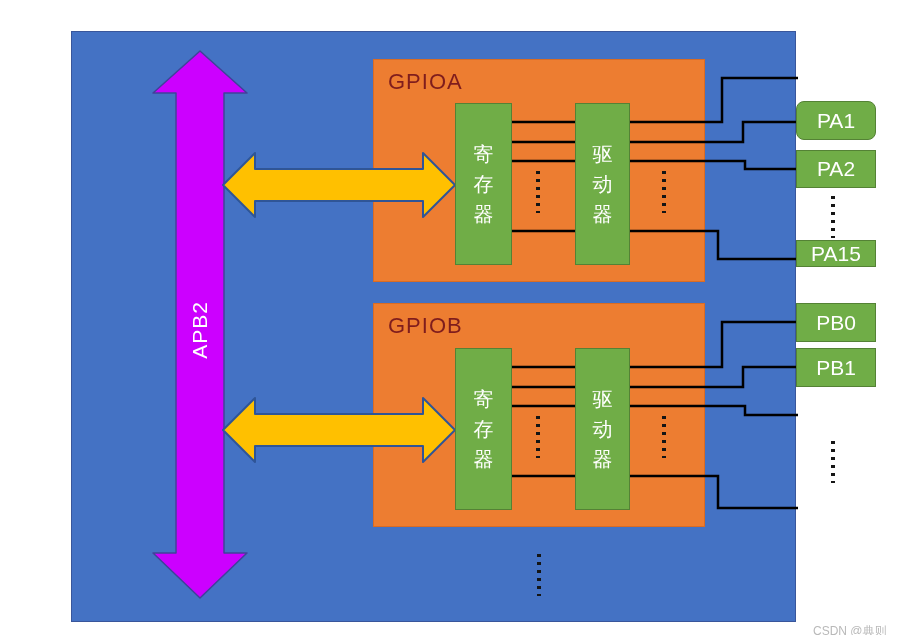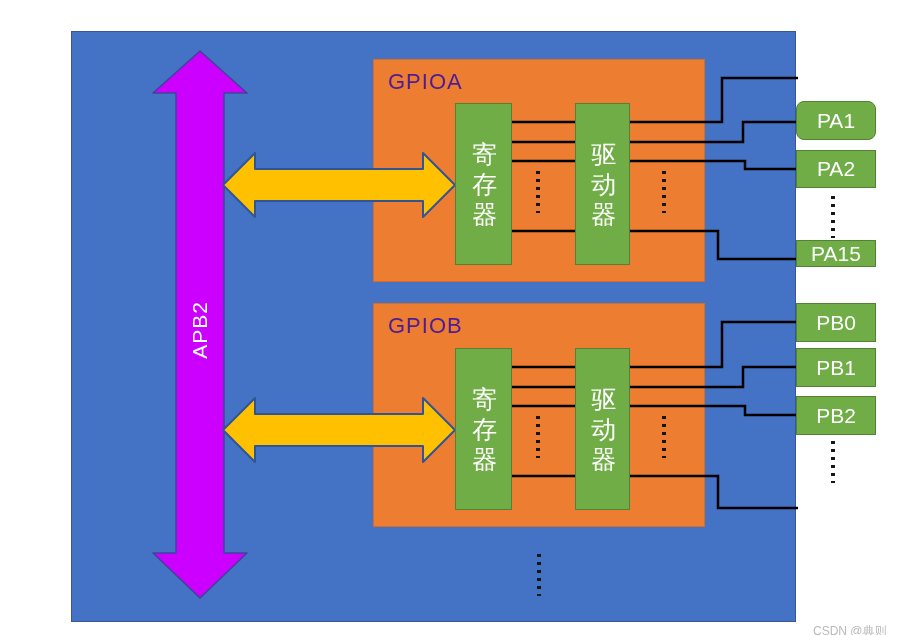--- a/index.html
+++ b/index.html
@@ -7,32 +7,32 @@
   .stage{position:relative;width:901px;height:635px;background:#ffffff;overflow:hidden;}
   .abs{position:absolute;}
 
   
   .soc-bg{left:71px;top:31px;width:723px;height:589px;background:#4472C4;border:1px solid #39569b;z-index:0;}
 
   
   .gpio-block{background:#ED7D31;border:1px solid #d96c24;z-index:1;}
   .gpio-a{left:373px;top:59px;width:330px;height:221px;}
   .gpio-b{left:373px;top:303px;width:330px;height:222px;}
-  .gpio-title{position:absolute;left:14px;top:9px;color:#4c1d95;font-size:22px;letter-spacing:1px;}
+  .gpio-title{position:absolute;left:14px;top:9px;color:#7f1d1d;font-size:22px;letter-spacing:1px;}
 
   
   .overlay{left:0;top:0;width:901px;height:635px;z-index:2;pointer-events:none;}
 
   
   .green-box{background:#70AD47;border:1px solid #548235;z-index:3;display:flex;align-items:center;justify-content:center;}
   .reg-a{left:455px;top:103px;width:55px;height:160px;}
   .drv-a{left:575px;top:103px;width:53px;height:160px;}
   .reg-b{left:455px;top:348px;width:55px;height:160px;}
   .drv-b{left:575px;top:348px;width:53px;height:160px;}
-  .vlabel{width:1.1em;margin:8px auto;color:#ffffff;font-size:25px;line-height:30px;word-break:break-all;text-align:right;}
+  .vlabel{width:1.1em;margin:8px auto;color:#ffffff;font-size:20px;line-height:30px;word-break:break-all;text-align:center;}
 
   
   .pin-box{left:796px;width:80px;background:#70AD47;border:1px solid #548235;z-index:3;
            display:flex;align-items:center;justify-content:center;color:#fff;font-size:21px;box-sizing:border-box;}
 
   
   .vdots{width:4px;height:42px;z-index:4;
          background:repeating-linear-gradient(to bottom,#151515 0 3.5px,transparent 3.5px 8px);}
 
   
@@ -124,21 +124,18 @@
   <div class="abs pin-box" style="top:240px;height:27px;">
       <span>PA15</span>
     </div>
 
   <div class="abs pin-box" style="top:303px;height:39px;">
       <span>PB0</span>
     </div>
   <div class="abs pin-box" style="top:348px;height:39px;">
       <span>PB1</span>
     </div>
-  <div class="abs pin-box" style="top:396px;height:39px;">
-      <span>PB2</span>
-    </div>
 
   <div class="abs bus-label">APB2</div>
 
   <div class="abs watermark">CSDN @典则</div>
 
 </div>
 
 </body></html>

